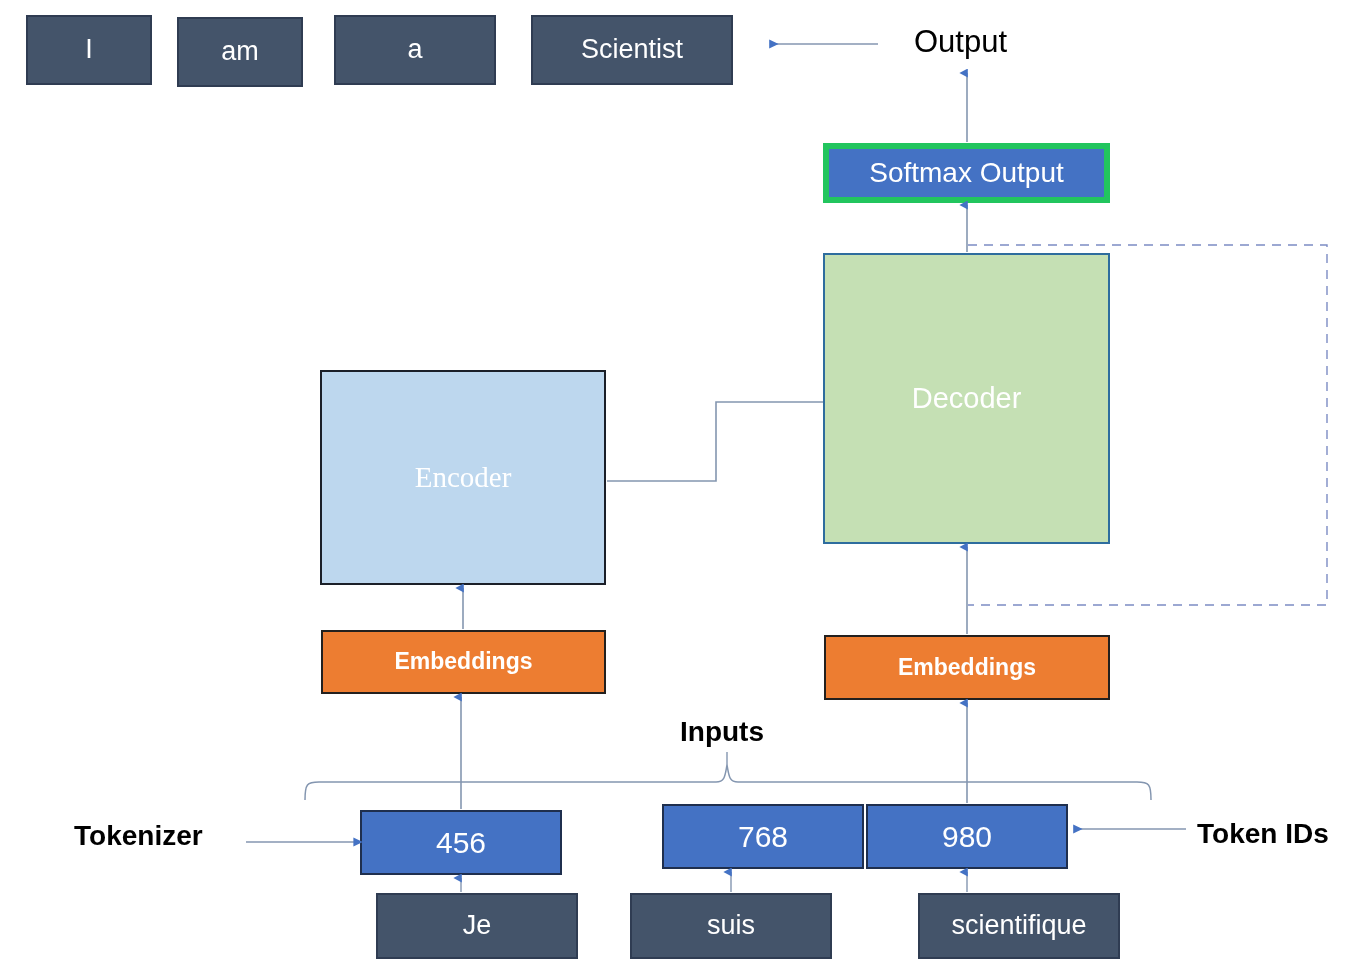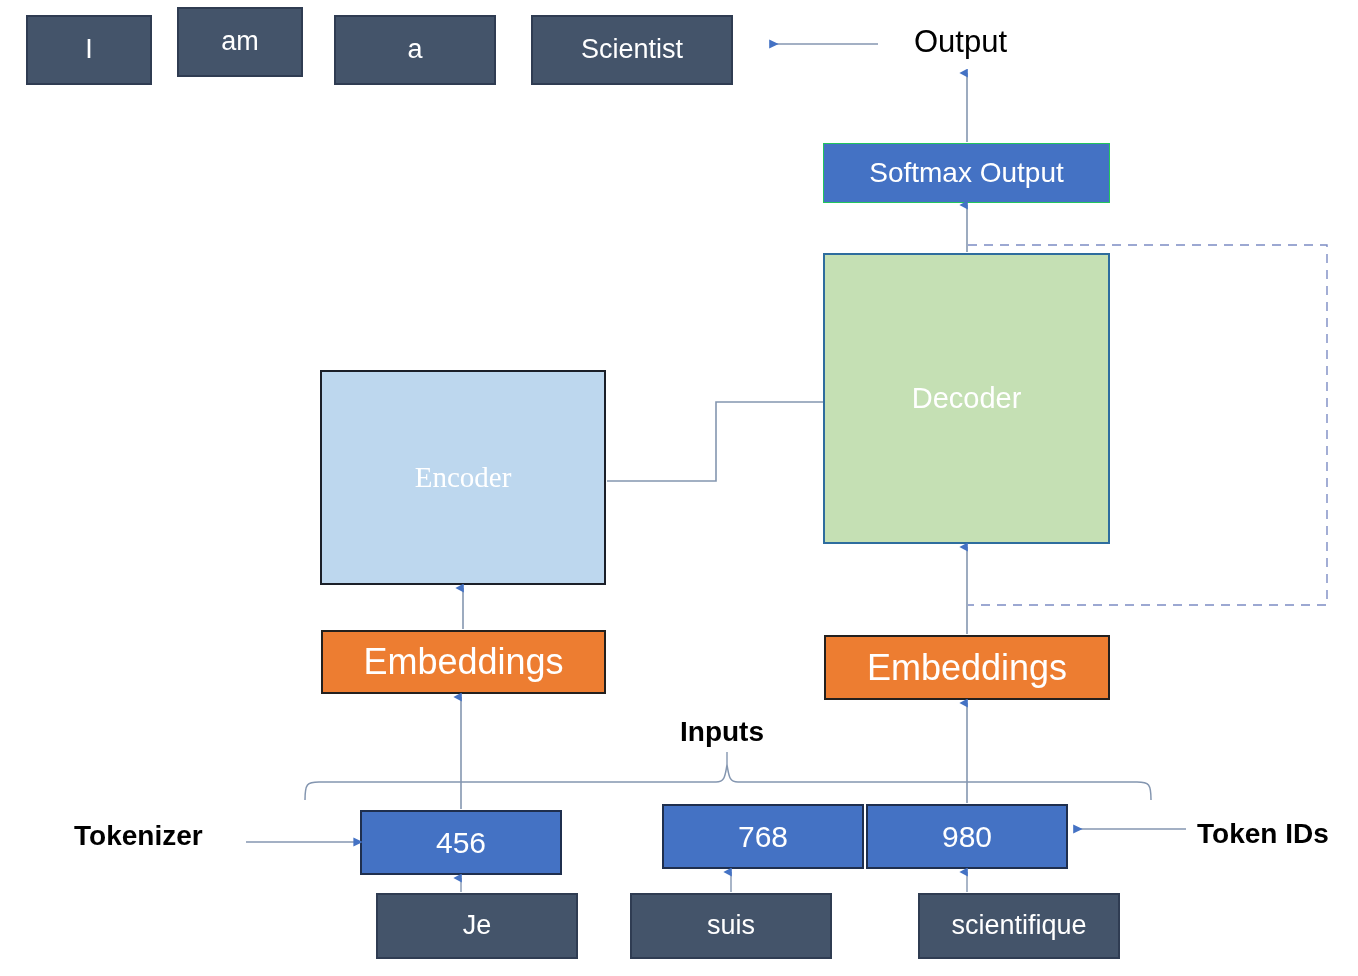--- a/index.html
+++ b/index.html
@@ -39,38 +39,39 @@
     font-size: 30px;
   }
   .src-box {
     background: #44546A;
     border: 2px solid #2F3C52;
     font-size: 27px;
   }
   .emb-box {
     background: #ED7D31;
     border: 2px solid #23201E;
-    font-size: 36px;
+    font-size: 23px;
+    font-weight: bold;
   }
   .encoder-box {
     background: #BDD7EE;
     border: 2px solid #1B1F28;
     font-size: 29px;
     color: #FFFFFF;
     font-family: Liberation Serif, serif;
   }
   .decoder-box {
     background: #C5E0B4;
     border: 2px solid #2E6D9E;
     font-size: 29px;
     color: #FFFFFF;
   }
   .softmax-box {
     background: #4472C4;
-    border: 1px solid #22c55e;
+    border: 6px solid #22c55e;
     font-size: 28px;
   }
   .plain-label {
     position: absolute;
     color: #000000;
     white-space: nowrap;
   }
   .label-output {
     font-size: 31px;
     font-weight: 400;
@@ -90,21 +91,21 @@
 </style>
 </head>
 <body>
 
 <div id="canvas">
 
   <div class="box word-box" style="left:26px; top:15px; width:126px; height:70px;">
     <span>I</span>
   </div>
 
-  <div class="box word-box" style="left:177px; top:7px; width:126px; height:70px;">
+  <div class="box word-box" style="left:177px; top:17px; width:126px; height:70px;">
     <span>am</span>
   </div>
 
   <div class="box word-box" style="left:334px; top:15px; width:162px; height:70px;">
     <span>a</span>
   </div>
 
   <div class="box word-box" style="left:531px; top:15px; width:202px; height:70px;">
     <span>Scientist</span>
   </div>

